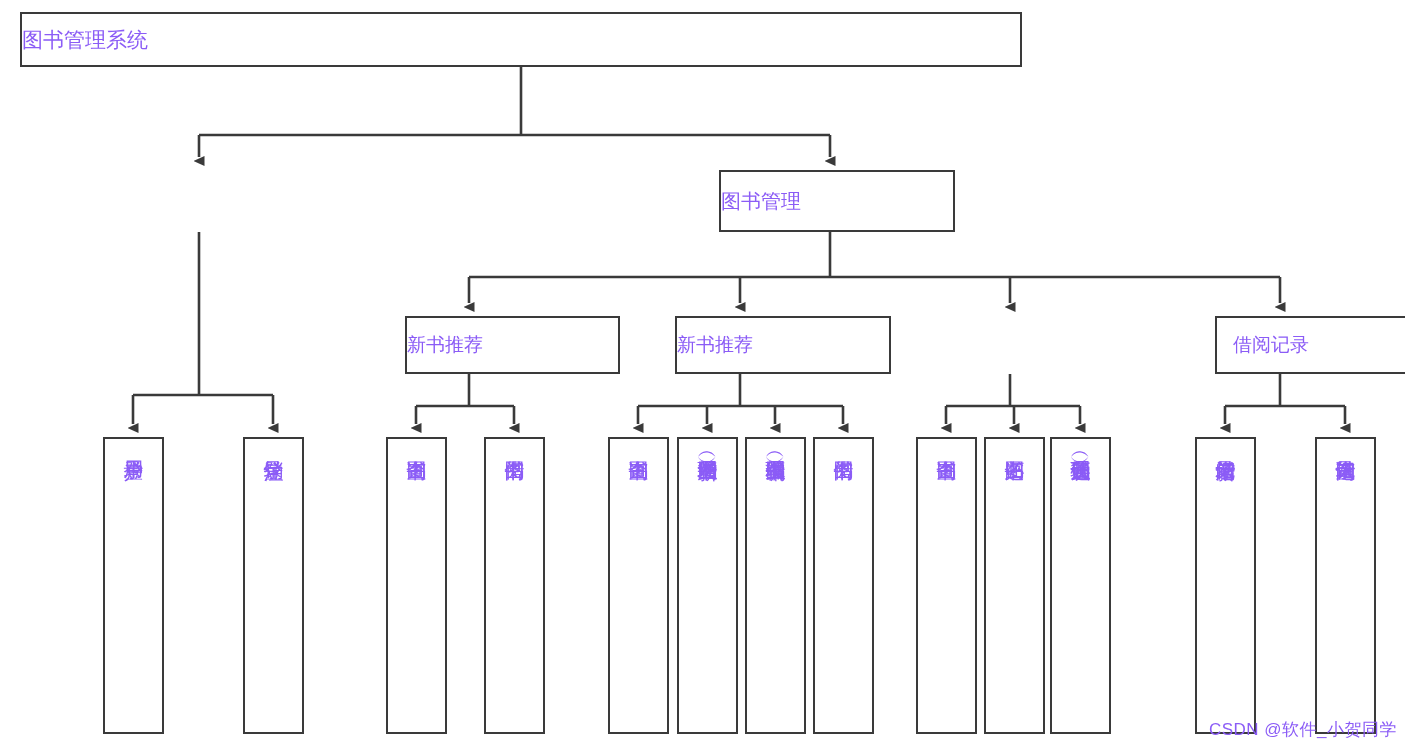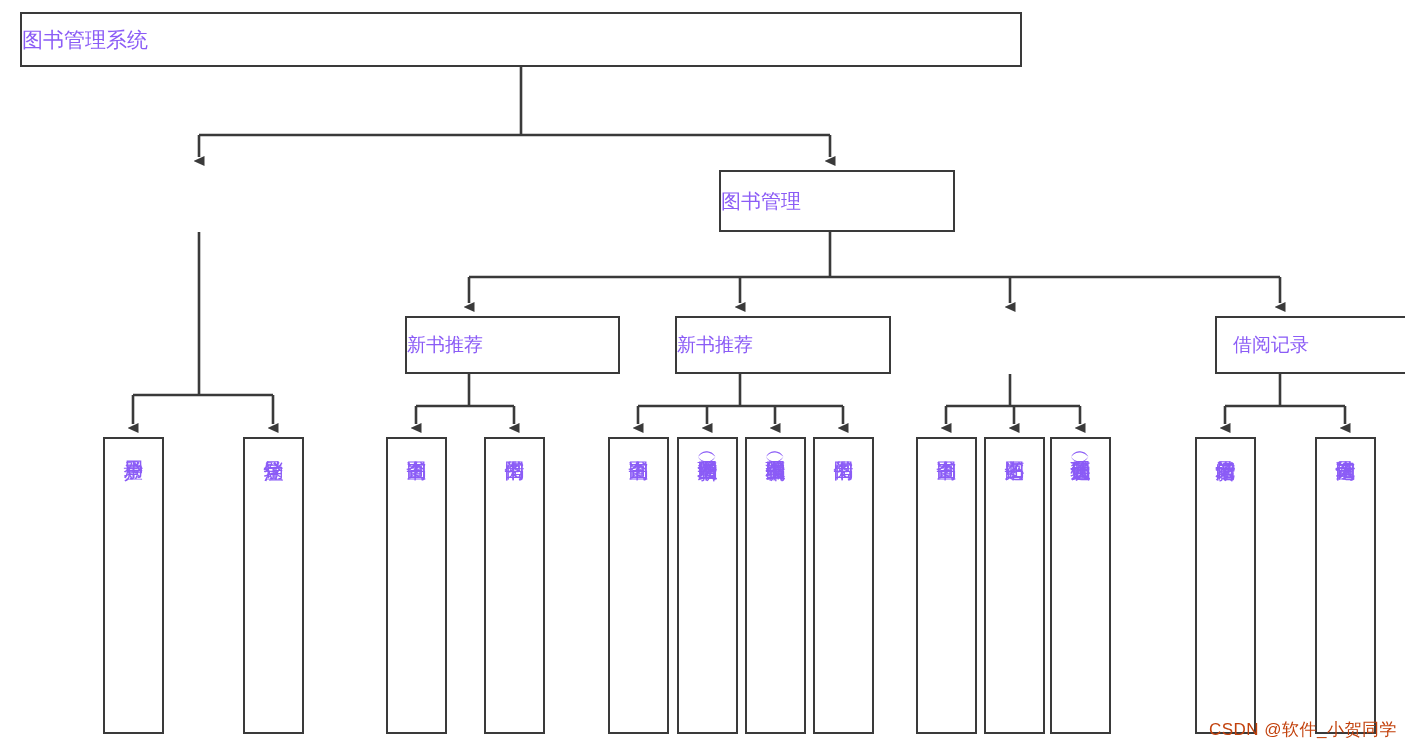--- a/index.html
+++ b/index.html
@@ -60,21 +60,21 @@
     writing-mode: vertical-rl;
     text-orientation: upright;
     display: block;
     white-space: nowrap;
   }
   .watermark {
     position: absolute;
     right: 8px;
     bottom: 6px;
     font-size: 17px;
-    color: #c2410c;
+    color: #8b5cf6;
     z-index: 5;
     white-space: nowrap;
     letter-spacing: 0.5px;
   }
 </style>
 </head>
 <body>
 
 <div id="canvas">
 

